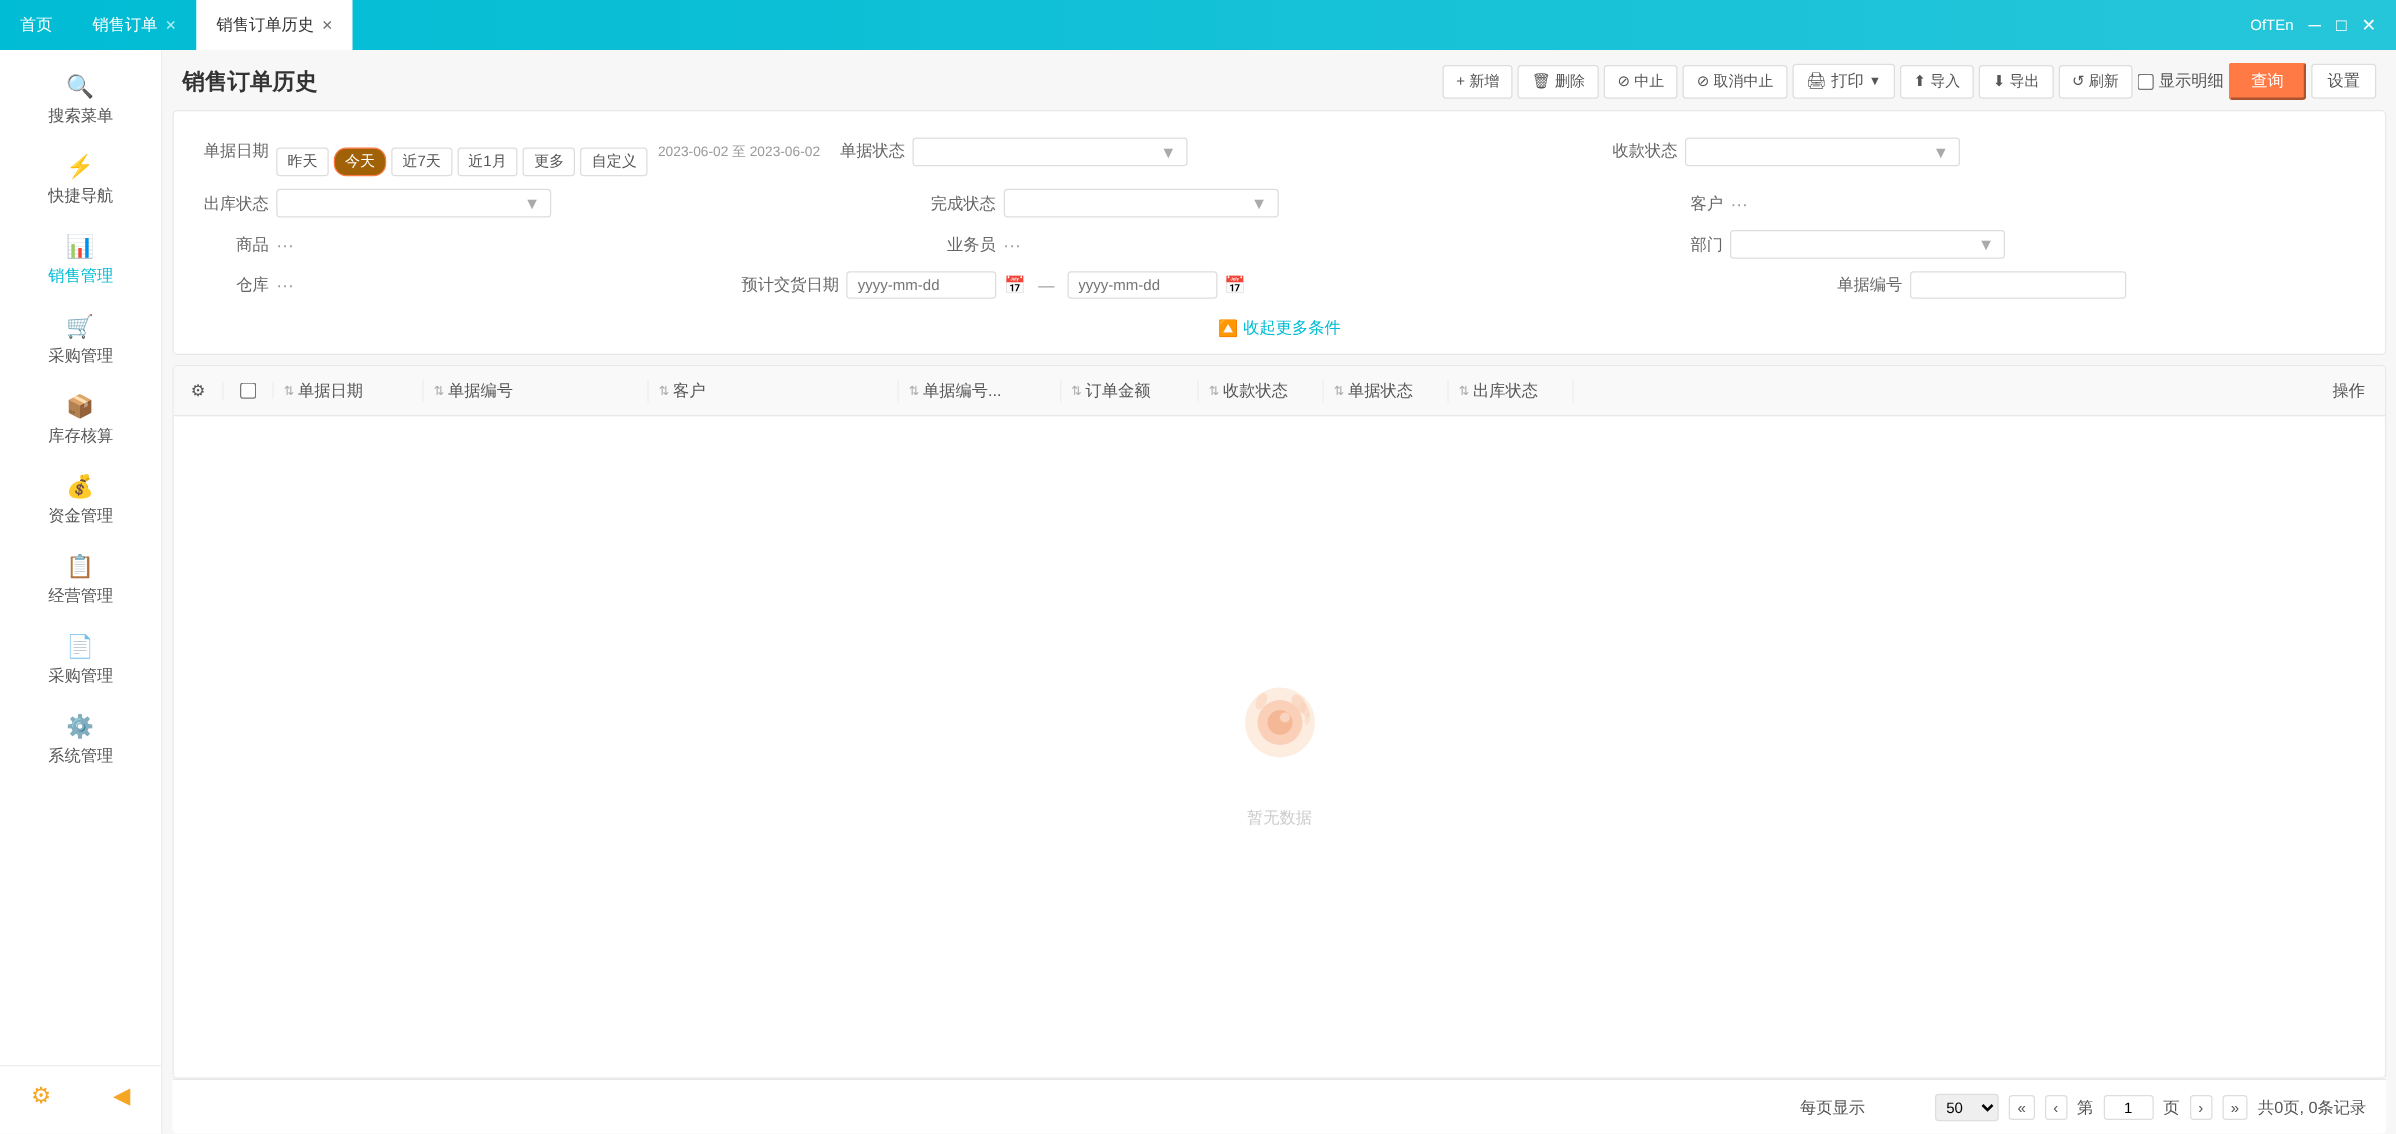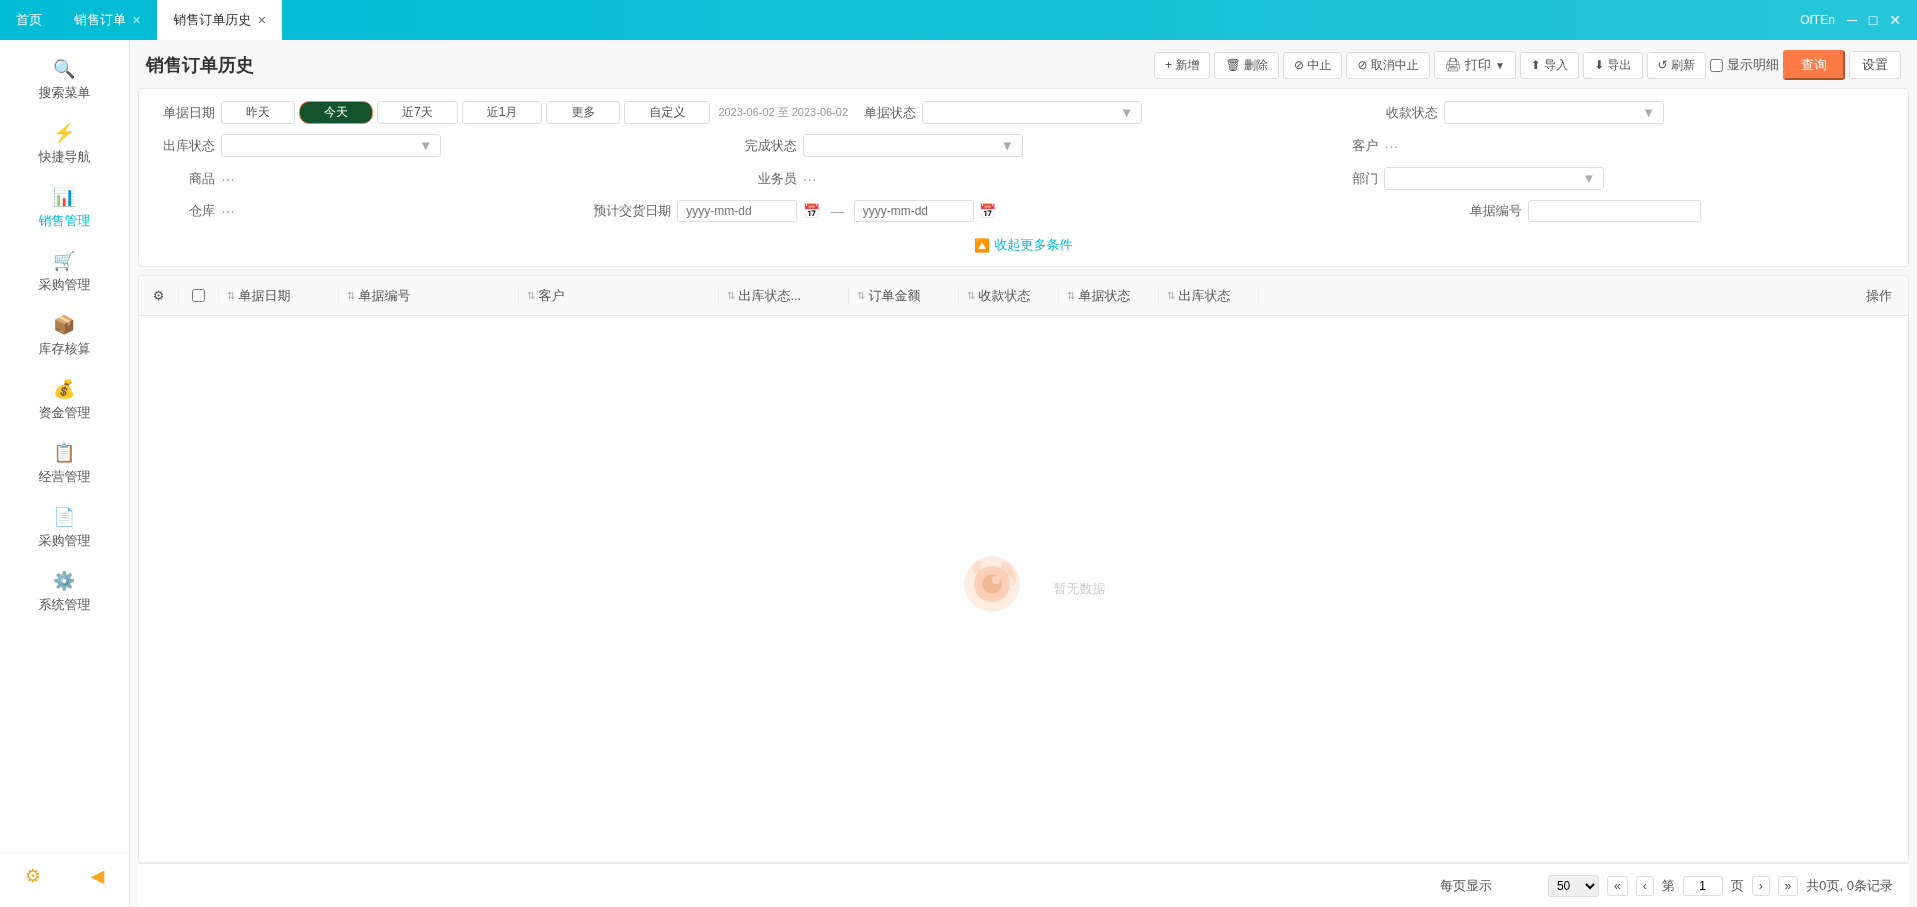--- a/index.html
+++ b/index.html
@@ -188,30 +188,31 @@
       white-space: nowrap;
       min-width: 60px;
       text-align: right;
     }
     .filter-date-group {
       display: flex;
       align-items: center;
       gap: 4px;
     }
     .date-btn {
-      padding: 2px 24px;
-      border: 1px solid #ddd;
-      border-radius: 3px;
-      cursor: pointer;
-      font-size: 12px;
-      background: #fff;
-      color: #555;
+      padding: 2px 8px;
+      border: 1px solid #ddd;
+      border-radius: 3px;
+      cursor: pointer;
+      font-size: 12px;
+      background: #fff;
+      color: #555;
+      margin-top: 17px;
     }
     .date-btn.active {
-      background: #14532d;
+      background: #a16207;
       color: #fff;
       border-color: #ff7a45;
       border-radius: 10px;
     }
     .date-range-text {
       font-size: 11px;
       color: #999;
       margin-left: 4px;
     }
     .filter-select {
@@ -303,21 +304,21 @@
     .th-amount { width: 110px; }
     .th-payment { width: 100px; }
     .th-order { width: 100px; }
     .th-outbound { width: 100px; }
     .th-action { flex: 1; justify-content: flex-end; padding-right: 16px; }
 
     
     .empty-state {
       flex: 1;
       display: flex;
-      flex-direction: row;
+      flex-direction: column;
       align-items: center;
       justify-content: center;
       gap: 12px;
       color: #bbb;
     }
     .empty-icon {
       width: 100px;
       height: 100px;
     }
     .empty-text { font-size: 13px; color: #ccc; }
@@ -576,21 +577,21 @@
         <div class="th-cell th-sn">
           <span class="th-sort">⇅</span>
           <span>单据编号</span>
         </div>
         <div class="th-cell th-customer">
           <span class="th-sort">⇅</span>
           <span>客户</span>
         </div>
         <div class="th-cell th-delivery">
           <span class="th-sort">⇅</span>
-          <span>出库状态...</span>
+          <span>单据编号...</span>
         </div>
         <div class="th-cell th-amount">
           <span class="th-sort">⇅</span>
           <span>订单金额</span>
         </div>
         <div class="th-cell th-payment">
           <span class="th-sort">⇅</span>
           <span>收款状态</span>
         </div>
         <div class="th-cell th-order">

